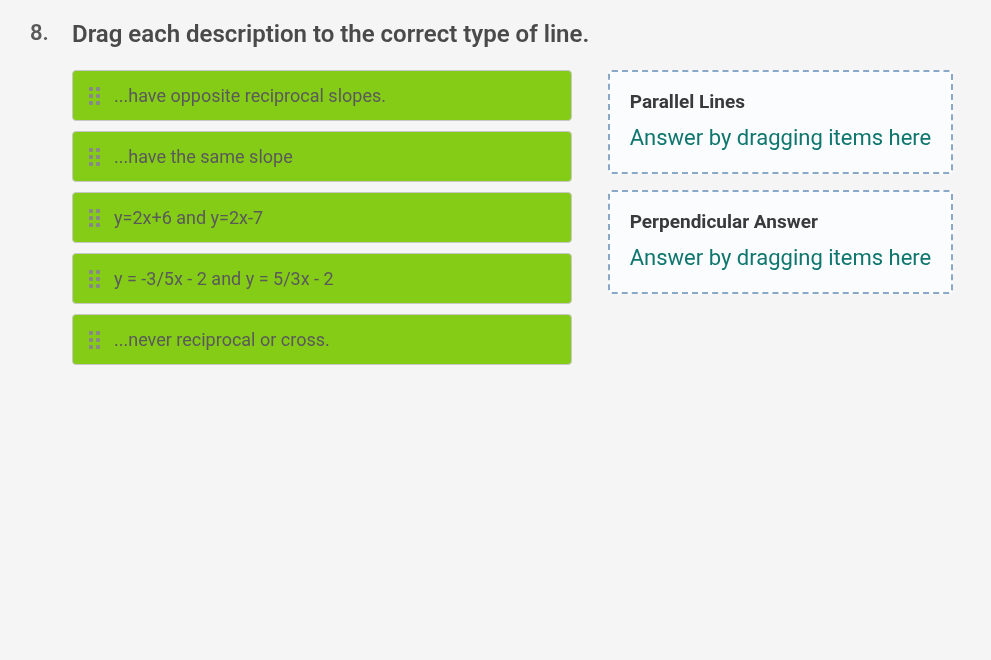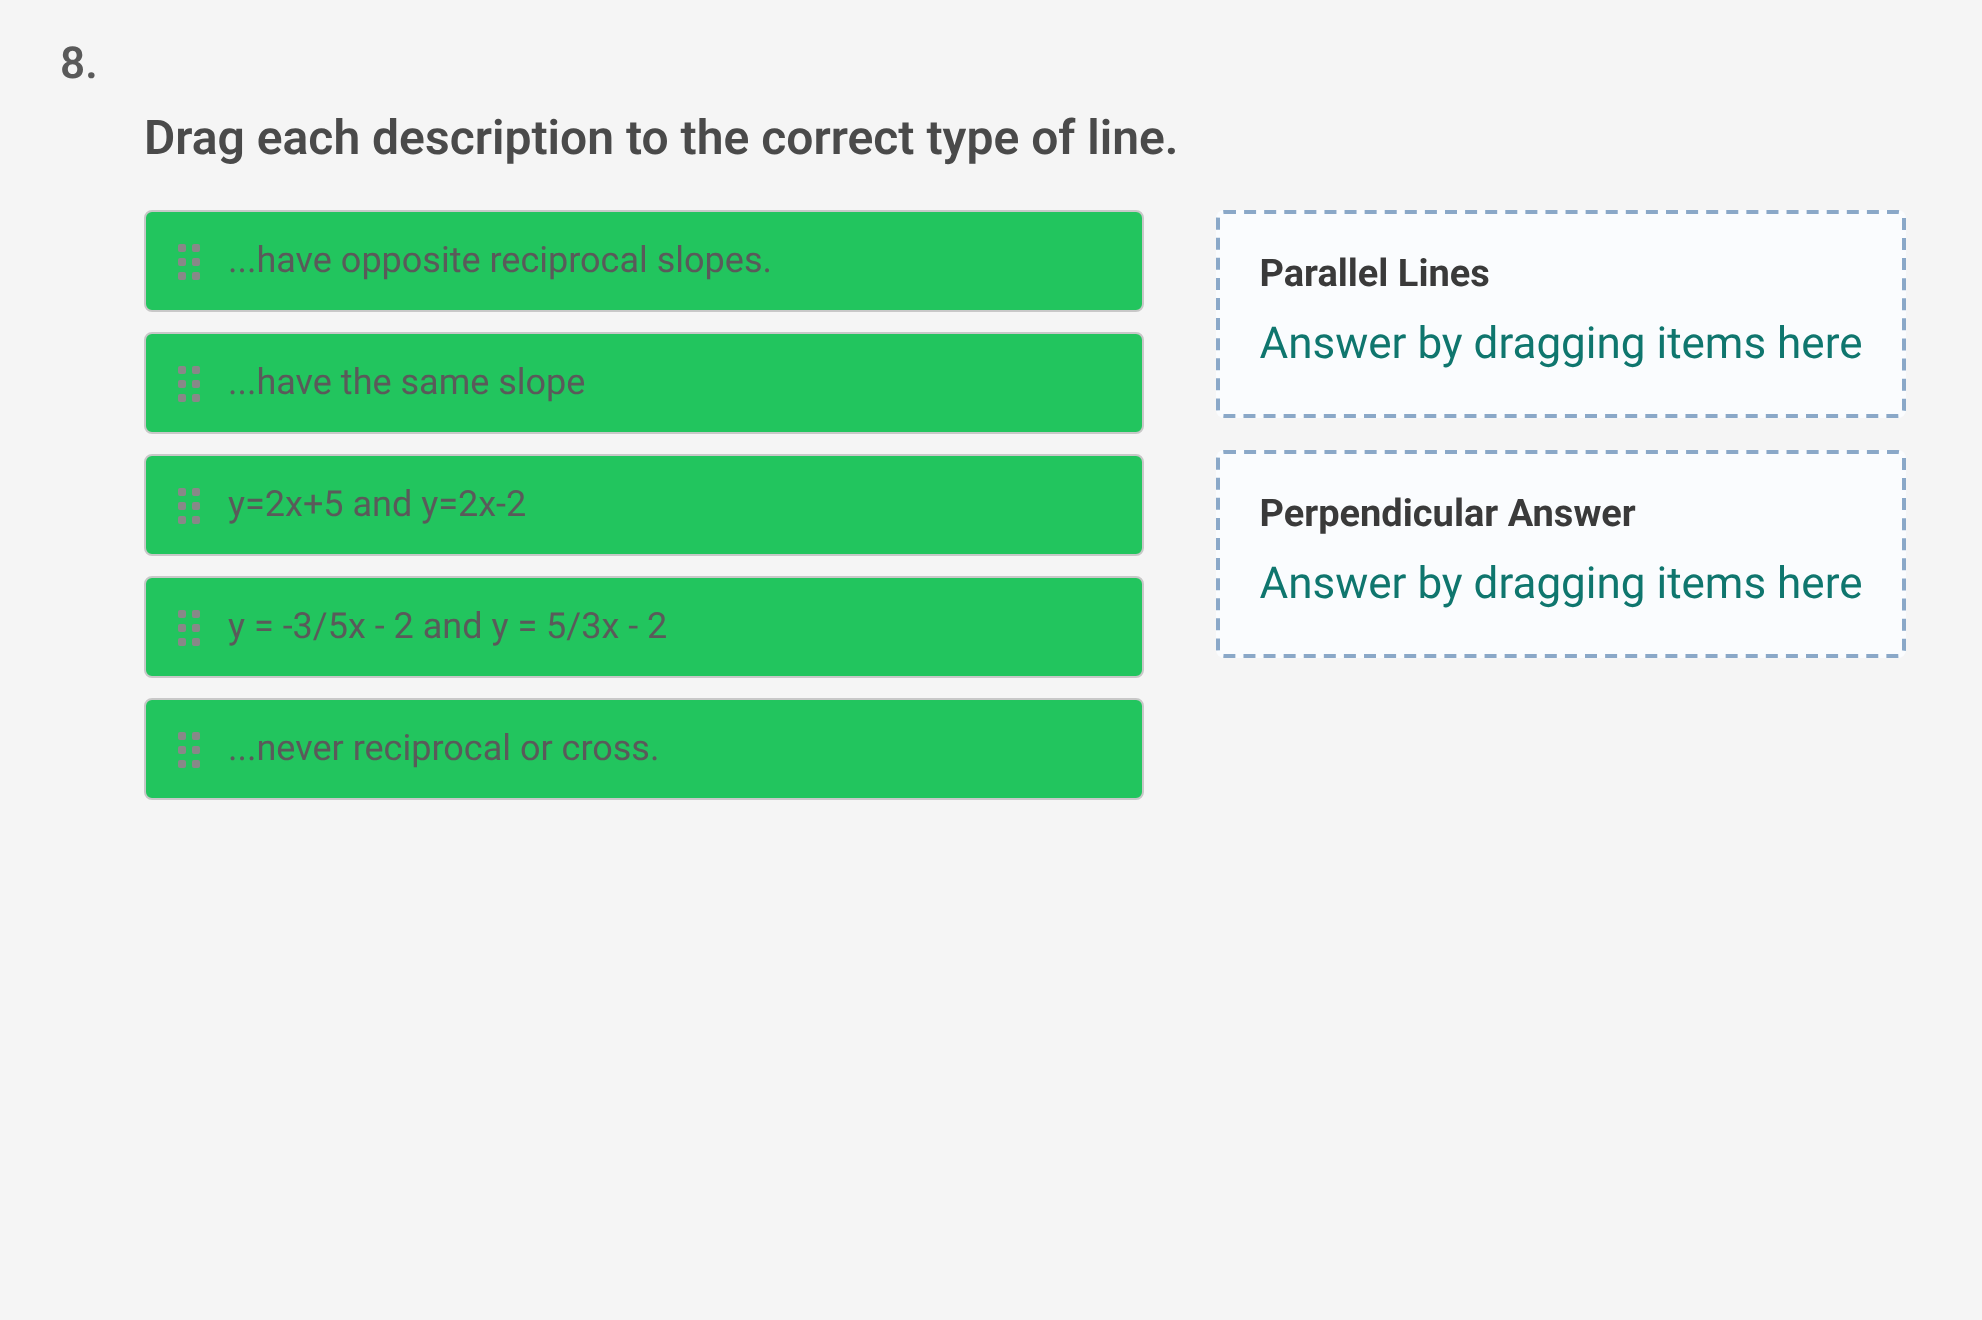--- a/index.html
+++ b/index.html
@@ -22,41 +22,40 @@
       align-items: flex-start;
     }
     .question-number {
       font-size: 22px;
       font-weight: 600;
       color: #5a5a5a;
       min-width: 30px;
     }
     .question-body {
       flex: 1;
-      margin-top: 35px;
     }
     .question-prompt {
       font-size: 24px;
       font-weight: 600;
       color: #4a4a4a;
       margin-bottom: 22px;
     }
     .content-row {
       display: flex;
       gap: 28px;
     }
     .draggables-column {
       flex: 0 0 500px;
       display: flex;
       flex-direction: column;
       gap: 10px;
     }
     .draggable-item {
       border: 1px solid #c8c8c8;
-      background: #22c55e;
+      background: #84cc16;
       border-radius: 4px;
       padding: 14px 16px;
       display: flex;
       align-items: center;
       gap: 14px;
       cursor: grab;
       font-size: 18px;
       color: #5a5a5a;
       text-align: center;
     }
@@ -136,21 +135,21 @@
 
         <div class="draggable-item">
           <div class="drag-handle">
             <span></span>
               <span></span>
               <span></span>
               <span></span>
               <span></span>
               <span></span>
           </div>
-          <div>y=2x+5 and y=2x-2</div>
+          <div>y=2x+6 and y=2x-7</div>
         </div>
 
         <div class="draggable-item">
           <div class="drag-handle">
             <span></span>
               <span></span>
               <span></span>
               <span></span>
               <span></span>
               <span></span>

